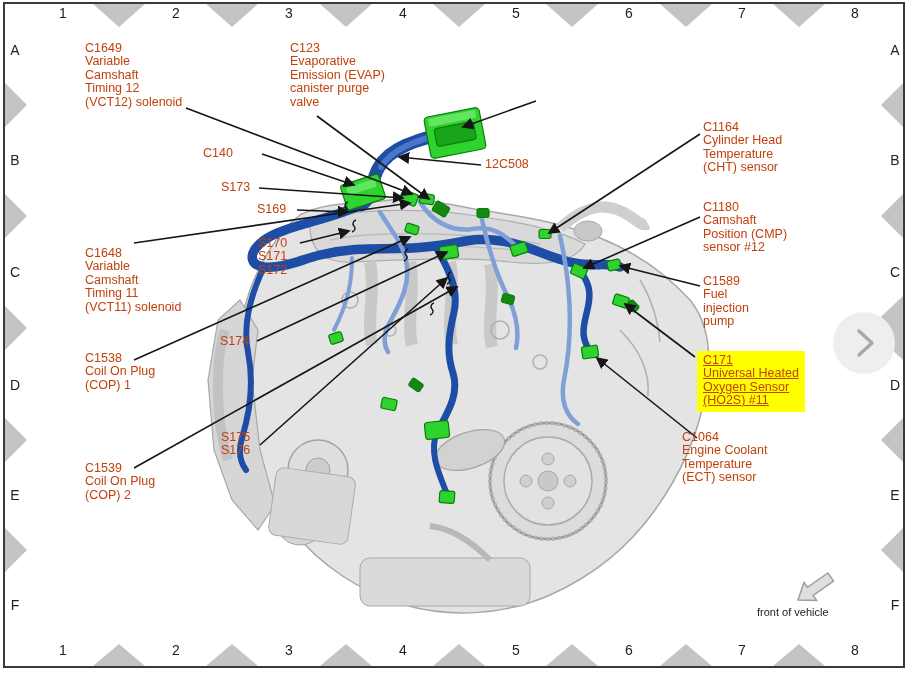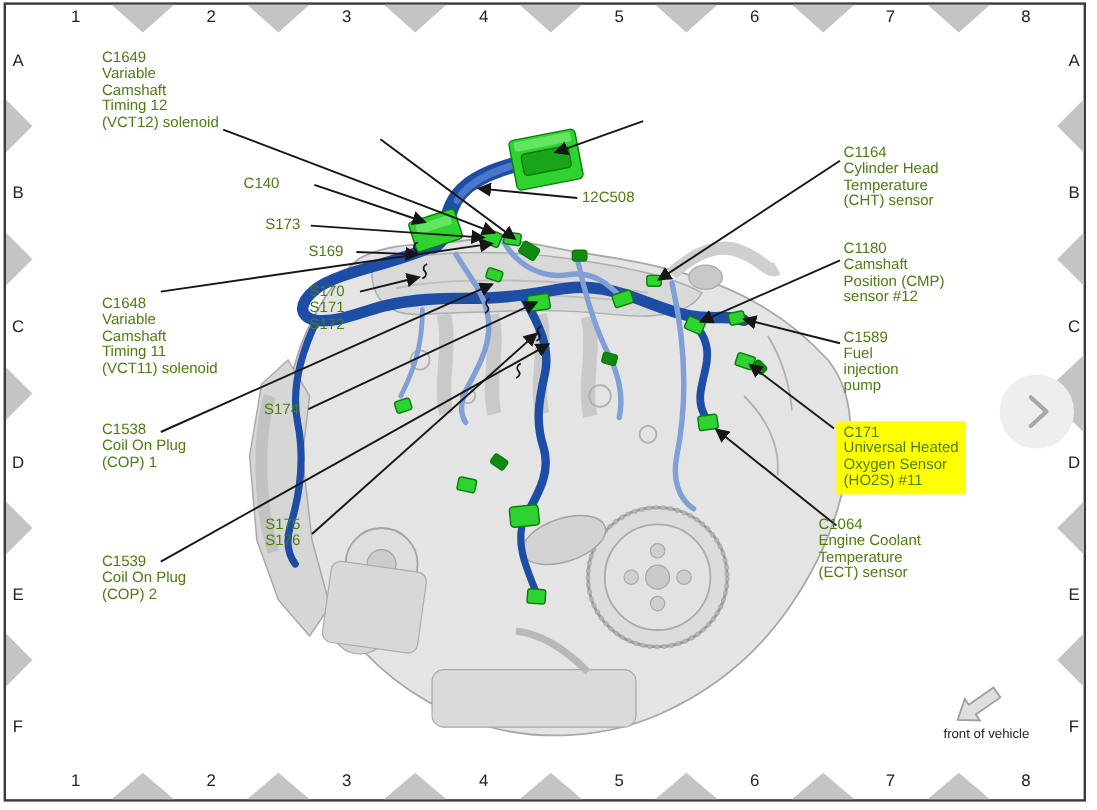--- a/index.html
+++ b/index.html
@@ -12,32 +12,32 @@
   #art{position:absolute;left:0;top:0;}
   .gridnum{
     position:absolute;font-size:14px;color:#222;width:24px;text-align:center;
     user-select:none;
   }
   .gridlet{
     position:absolute;font-size:14px;color:#222;width:20px;text-align:center;
     user-select:none;
   }
   .callout{
-    position:absolute;font-size:12.5px;line-height:13.4px;color:#4d7c0f;
+    position:absolute;font-size:12.5px;line-height:13.4px;color:#c2410c;
     white-space:nowrap;
   }
   .callout.highlight{
-    background:#ffff00;padding:3px 6px 4px 6px;
+    background:#ffff00;padding:3px 6px 4px 6px;text-decoration:underline;
   }
   .nav-next{
     position:absolute;left:833px;top:312px;width:62px;height:62px;
     cursor:pointer;
   }
   .fov-label{
-    position:absolute;left:757px;top:606px;width:130px;text-align:center;
+    position:absolute;left:757px;top:606px;width:130px;
     font-size:11px;color:#222;
   }
 </style>
 </head>
 <body>
 
 <div id="stage">
 
   <svg id="art" width="914" height="675" viewBox="0 0 914 675">
     <defs>
@@ -208,20 +208,21 @@
   <div class="gridlet" style="left:5px;top:597px">F</div>
 
   <div class="gridlet" style="left:885px;top:42px">A</div>
   <div class="gridlet" style="left:885px;top:152px">B</div>
   <div class="gridlet" style="left:885px;top:264px">C</div>
   <div class="gridlet" style="left:885px;top:377px">D</div>
   <div class="gridlet" style="left:885px;top:487px">E</div>
   <div class="gridlet" style="left:885px;top:597px">F</div>
 
   <div class="callout" style="left:85px;top:42px">C1649<br>Variable<br>Camshaft<br>Timing 12<br>(VCT12) solenoid</div>
+  <div class="callout" style="left:290px;top:42px">C123<br>Evaporative<br>Emission (EVAP)<br>canister purge<br>valve</div>
   <div class="callout" style="left:485px;top:158px">12C508</div>
   <div class="callout" style="left:203px;top:147px">C140</div>
   <div class="callout" style="left:221px;top:181px">S173</div>
   <div class="callout" style="left:257px;top:203px">S169</div>
   <div class="callout" style="left:85px;top:247px">C1648<br>Variable<br>Camshaft<br>Timing 11<br>(VCT11) solenoid</div>
   <div class="callout" style="left:258px;top:237px">S170<br>S171<br>S172</div>
   <div class="callout" style="left:220px;top:335px">S174</div>
   <div class="callout" style="left:85px;top:352px">C1538<br>Coil On Plug<br>(COP) 1</div>
   <div class="callout" style="left:221px;top:431px">S175<br>S176</div>
   <div class="callout" style="left:85px;top:462px">C1539<br>Coil On Plug<br>(COP) 2</div>

